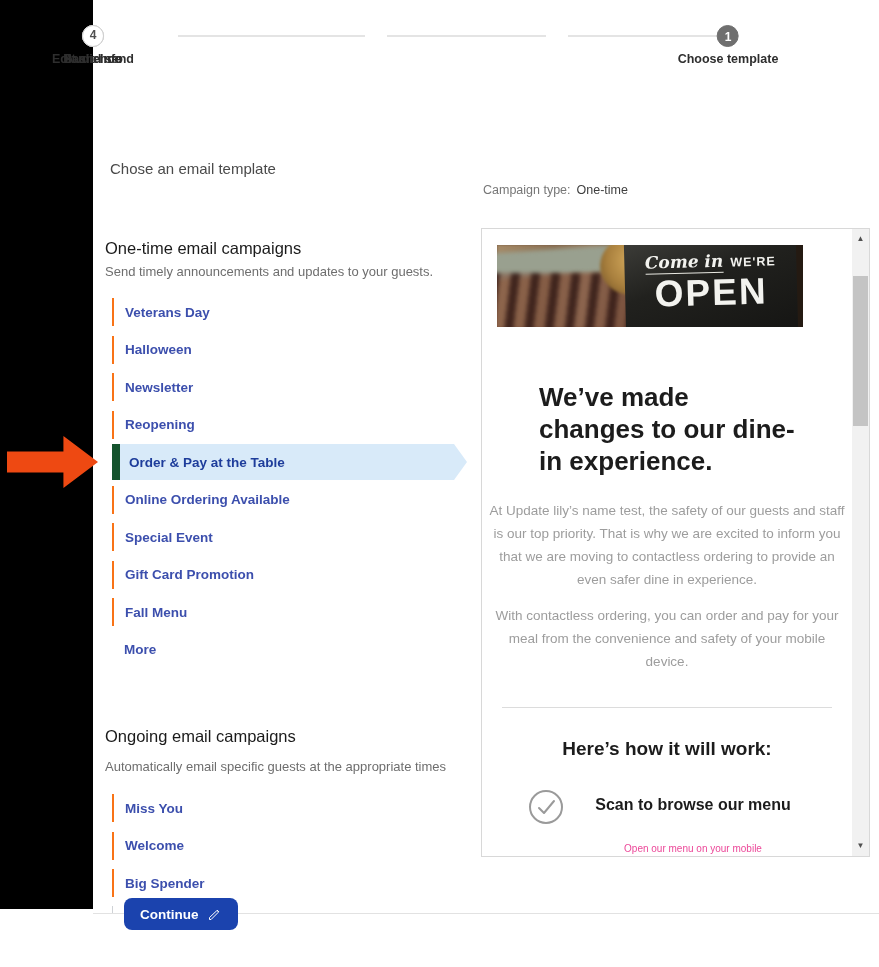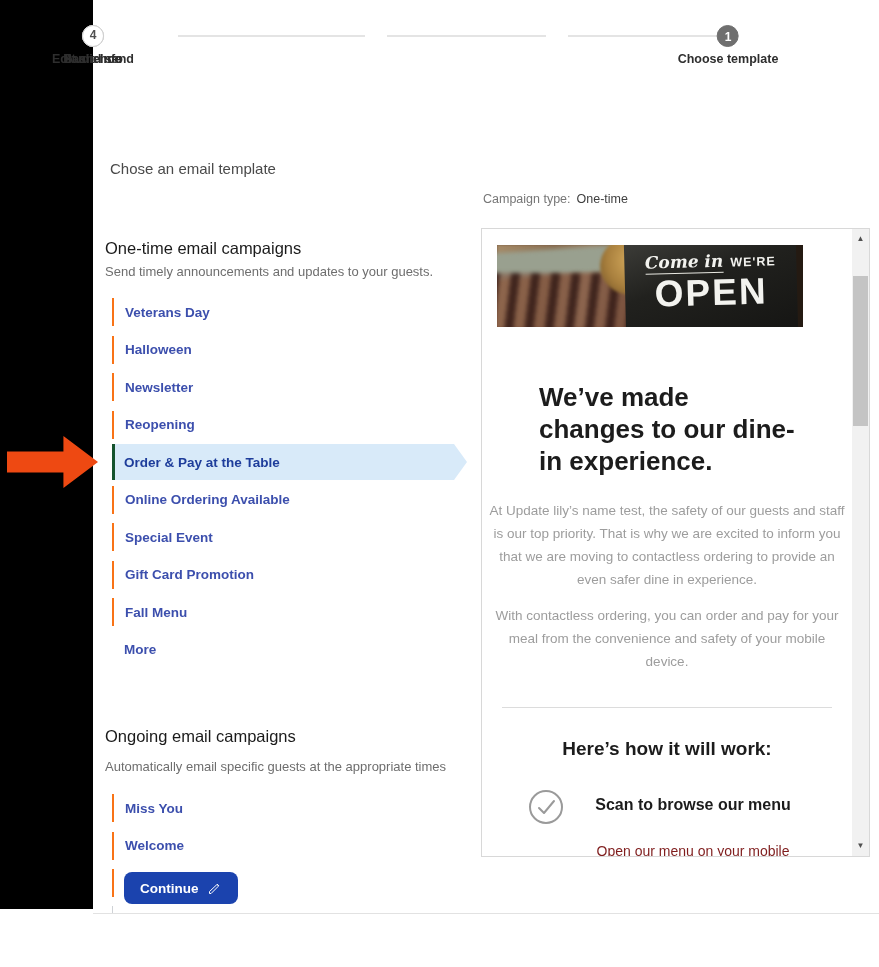--- a/index.html
+++ b/index.html
@@ -33,34 +33,34 @@
   
   .sec-title { position:absolute; left:105px; font-size:16.5px; font-weight:normal; color:#1b1b1b; }
   .sec-sub { position:absolute; left:105px; font-size:13px; color:#6e6e6e; }
   .one-time-title { top:239px; } .one-time-sub { top:264px; }
   .ongoing-title { top:727px; } .ongoing-sub { top:759px; }
   .tpl-list { position:absolute; left:112px; width:360px; }
   .one-time-list { top:298px; } .ongoing-list { top:794px; }
   .tpl-item { height:28px; margin-bottom:9.5px; border-left:2px solid #f97316; padding-left:11px;
     display:flex; align-items:center; font-size:13.5px; font-weight:bold; color:#3c4fad; cursor:pointer; white-space:nowrap; }
   .tpl-item.standalone { border-left:none; padding-left:12px; }
-  .tpl-item.selected { height:36px; margin-top:-4px; margin-bottom:5.5px; border-left:3px solid #14532d;
+  .tpl-item.selected { height:36px; margin-top:-4px; margin-bottom:5.5px; border-left:8px solid #14532d;
     padding-left:9px; color:#1e3d9b; width:355px;
     background:#d8eaf9; clip-path:polygon(0 0, calc(100% - 13px) 0, 100% 50%, calc(100% - 13px) 100%, 0 100%); }
   .stub-border { position:absolute; left:112px; top:906px; height:7px; border-left:1px solid #cfd2d6; }
 
   
   .footer-divider { position:absolute; left:93px; top:913px; width:786px; height:1px; background:#e2e2e2; }
-  .continue-btn { position:absolute; left:124px; top:872px; height:32px; padding:0 16px; background:#1b43ae;
+  .continue-btn { position:absolute; left:124px; top:898px; height:32px; padding:0 16px; background:#1b43ae;
     border:none; border-radius:8px; color:#fff; font-weight:bold; font-size:13.5px; font-family:inherit;
     display:flex; align-items:center; gap:8px; cursor:pointer; }
   .pencil-icon svg { display:block; }
 
   
-  .campaign-type { position:absolute; left:483px; top:192px; font-size:12.5px; color:#767676; }
+  .campaign-type { position:absolute; left:483px; top:183px; font-size:12.5px; color:#767676; }
   .campaign-type b { color:#3f3f3f; font-weight:normal; margin-left:6px; }
   .preview-panel { position:absolute; left:481px; top:228px; width:389px; height:629px; background:#fff;
     border:1px solid #d8d8d8; overflow:hidden; }
   .preview-inner { position:absolute; left:0; top:0; width:370px; height:627px; }
 
   
   .hero { position:absolute; left:15px; top:16px; width:306px; height:82px; overflow:hidden; background:#7a5c43; }
   .hero-base { position:absolute; inset:0;
     background:linear-gradient(100deg,#a58a67 0%,#8a6f52 18%,#9b8266 30%,#6b4f3a 48%,#54402f 60%,#463528 100%); filter:blur(1px); }
   .hero-table { position:absolute; left:-8px; top:4px; width:135px; height:26px; background:#99a08f;
@@ -85,21 +85,21 @@
     font-weight:bold; color:#1c1c1c; }
   .email-para { margin:0 auto; width:358px; text-align:center; font-size:13.5px; line-height:23px; color:#9d9d9d; }
   .para1 { margin-top:22px; } .para2 { margin-top:13px; }
   .email-divider { margin:34px auto 0; width:330px; height:1px; background:#dcdcdc; }
   .how-heading { margin:30px auto 0; text-align:center; font-size:19px; font-weight:bold; color:#1c1c1c; }
   .how-step { position:absolute; left:0; top:558px; width:370px; }
   .check-icon { position:absolute; left:46px; top:2px; }
   .how-step-title { position:absolute; left:106px; top:9px; width:210px; text-align:center;
     font-size:16px; font-weight:bold; color:#1c1c1c; white-space:nowrap; }
   .how-step-sub { position:absolute; left:86px; top:56px; width:250px; text-align:center;
-    font-size:14px; color:#7f1d1d; }
+    font-size:10px; color:#ec4899; }
 
   
   .scrollbar { position:absolute; right:0; top:0; width:17px; height:627px; background:#f1f1f1; }
   .scroll-arrow { position:absolute; left:0; width:17px; height:16px; color:#4f4f4f; font-size:8px;
     text-align:center; line-height:16px; cursor:pointer; }
   .scroll-up { top:2px; } .scroll-down { bottom:2px; }
   .scroll-thumb { position:absolute; left:1px; top:47px; width:15px; height:150px; background:#c4c4c4; cursor:pointer; }
 </style>
 </head>
 <body>

